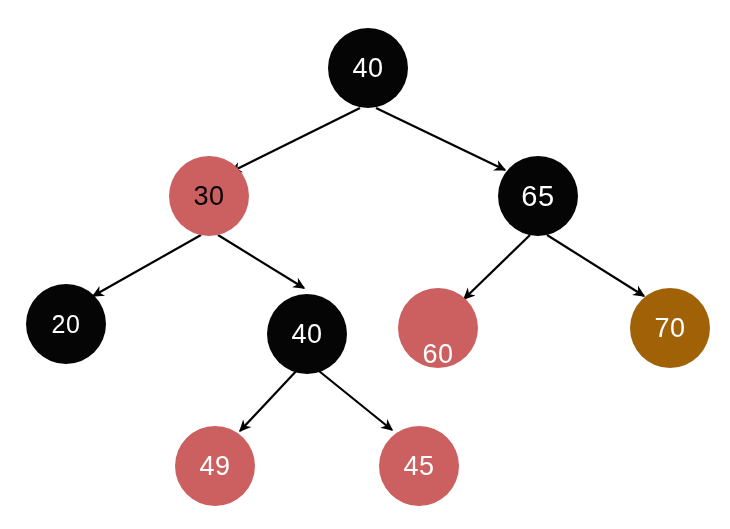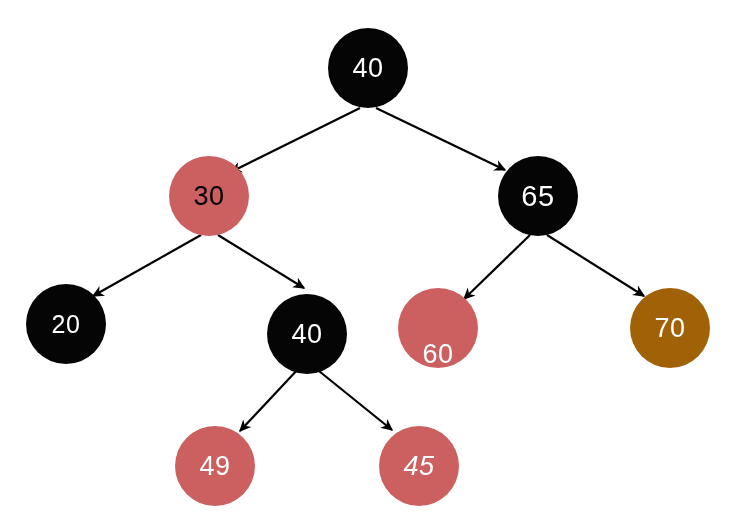--- a/index.html
+++ b/index.html
@@ -82,18 +82,18 @@
       </div>
       <div class="tree-node" style="left: 398px; top: 288px; width: 80px; height: 80px; background: rgb(204, 95, 95); align-items: flex-end;">
         <span class="node-label" style="font-size: 27px; color: rgb(255, 255, 255);">60</span>
       </div>
       <div class="tree-node" style="left: 630px; top: 288px; width: 80px; height: 80px; background: #a16207;">
         <span class="node-label" style="font-size: 27px; color: rgb(255, 255, 255);">70</span>
       </div>
       <div class="tree-node" style="left: 175px; top: 426px; width: 80px; height: 80px; background: rgb(204, 95, 95);">
         <span class="node-label" style="font-size: 27px; color: rgb(255, 255, 255);">49</span>
       </div>
-      <div class="tree-node" style="left: 379px; top: 426px; width: 80px; height: 80px; background: rgb(204, 95, 95); font-style: italic;">
+      <div class="tree-node" style="left: 379px; top: 426px; width: 80px; height: 80px; background: rgb(204, 95, 95);">
         <span class="node-label" style="font-size: 27px; color: rgb(255, 255, 255);">45</span>
       </div>
     </div>
 
 </div>
 
 </body></html>

